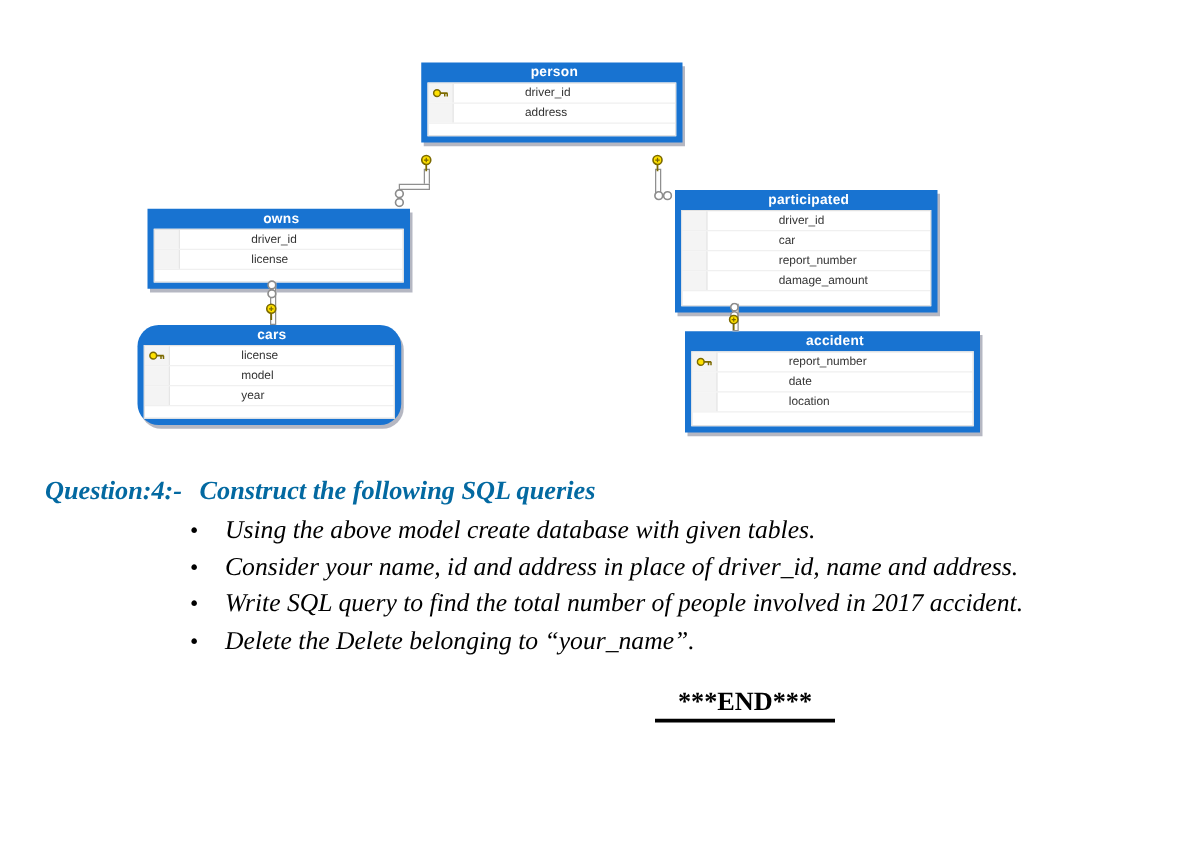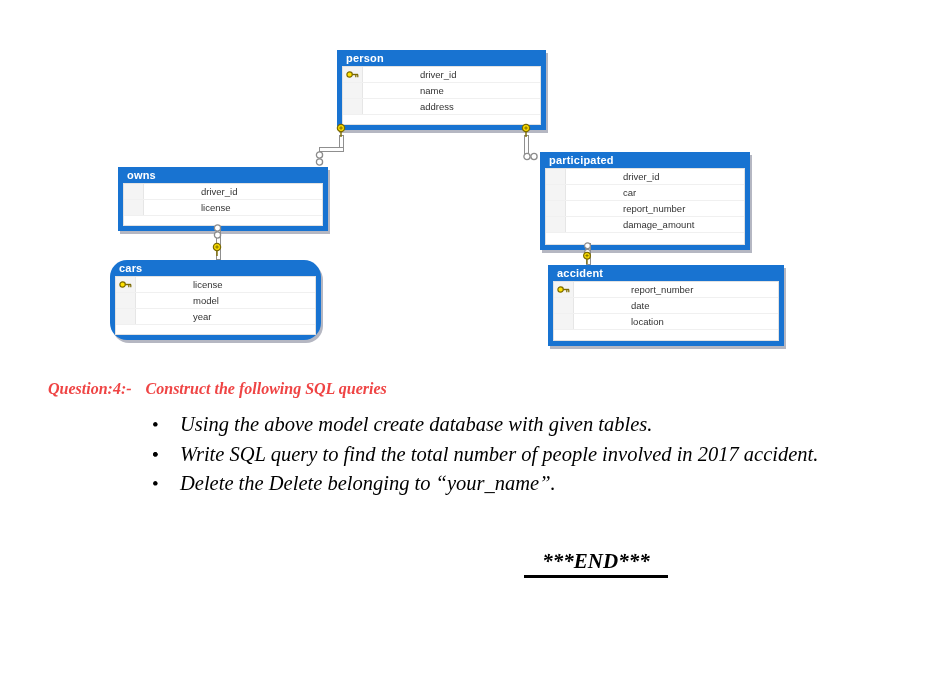--- a/index.html
+++ b/index.html
@@ -9,20 +9,21 @@
   }
   .stage{position:absolute;inset:0;}
 
   
   .etable{
     position:absolute;
     background:#1873d1;
     box-sizing:border-box;
     padding:1px 5px 5px 5px;
     box-shadow:2px 3px 0 rgba(90,95,120,0.45);
+    text-align:center;
   }
   .etable .hd{
     color:#fff;font-weight:bold;font-size:11px;line-height:14px;height:15px;
     padding-left:4px;letter-spacing:.2px;
     font-family:"Liberation Sans",sans-serif;
     white-space:nowrap;overflow:hidden;
   }
   .etable .bd{
     background:#ffffff;border:1px solid #e2e2e2;box-sizing:border-box;
   }
@@ -42,40 +43,40 @@
   }
   .filler{height:9px;}
 
   
   .pipe-v{position:absolute;width:3px;background:#fdfdfd;border:1px solid #8f8f8f;box-sizing:content-box;}
   .pipe-h{position:absolute;height:3px;background:#fdfdfd;border:1px solid #8f8f8f;box-sizing:content-box;}
   .cicon{position:absolute;line-height:0;}
 
   
   .q-head{
-    position:absolute;left:48px;top:380px;
+    position:absolute;left:36px;top:380px;
     font-family:"Liberation Serif",serif;font-style:italic;font-weight:bold;
-    font-size:16px;color:#ef4444;white-space:nowrap;
+    font-size:21px;color:#0369a1;white-space:nowrap;
   }
   .q-head .q-title{margin-left:14px;}
   .q-bullets{
     position:absolute;left:150px;top:410px;width:792px;margin:0;padding:0;
     list-style:none;
   }
   .q-bullets li{
     position:relative;padding-left:30px;
     font-family:"Liberation Serif",serif;font-style:italic;font-weight:normal;
     font-size:20.5px;color:#000;line-height:29.5px;white-space:nowrap;
   }
   .q-bullets li .dot{
     position:absolute;left:2px;top:0;font-style:normal;font-size:19px;
   }
   .end-label{
     position:absolute;left:524px;top:549px;width:144px;text-align:center;
-    font-family:"Liberation Serif",serif;font-style:italic;font-weight:bold;
+    font-family:"Liberation Serif",serif;font-weight:bold;
     font-size:21px;color:#000;
     border-bottom:3px solid #000;padding-bottom:1px;
   }
 </style>
 </head>
 <body>
 
 <svg width="0" height="0" style="position:absolute" aria-hidden="true">
   <defs>
     <g id="g-key-v">
@@ -118,24 +119,20 @@
         <div class="trow">
           <span class="icon-cell">
               <svg width="13" height="9" viewBox="0 0 13 9">
                 <use href="#g-key-row"></use>
               </svg>
             </span>
           <span class="col-label">driver_id</span>
         </div>
         <div class="trow">
           <span class="icon-cell"></span>
-          <span class="col-label">name</span>
-        </div>
-        <div class="trow">
-          <span class="icon-cell"></span>
           <span class="col-label">address</span>
         </div>
         <div class="filler"></div>
       </div>
     </div>
 
     <div class="etable" style="left:118px;top:167px;width:210px;">
       <div class="hd">owns</div>
       <div class="bd">
         <div class="trow">
@@ -261,20 +258,20 @@
     </div>
 
   </div>
 
   <div class="q-head">
     <span>Question:4:-</span><span class="q-title">Construct the following SQL queries</span>
   </div>
 
   <ul class="q-bullets">
     <li><span class="dot">•</span><span>Using the above model create database with given tables.</span></li>
-    <li><span class="dot">•</span></li>
+    <li><span class="dot">•</span><span>Consider your name, id and address in place of driver_id, name and address.</span></li>
     <li><span class="dot">•</span><span>Write SQL query to find the total number of people involved in 2017 accident.</span></li>
     <li><span class="dot">•</span><span>Delete the Delete belonging to “your_name”.</span></li>
   </ul>
 
   <div class="end-label">***END***</div>
 
 </div>
 
 </body></html>

